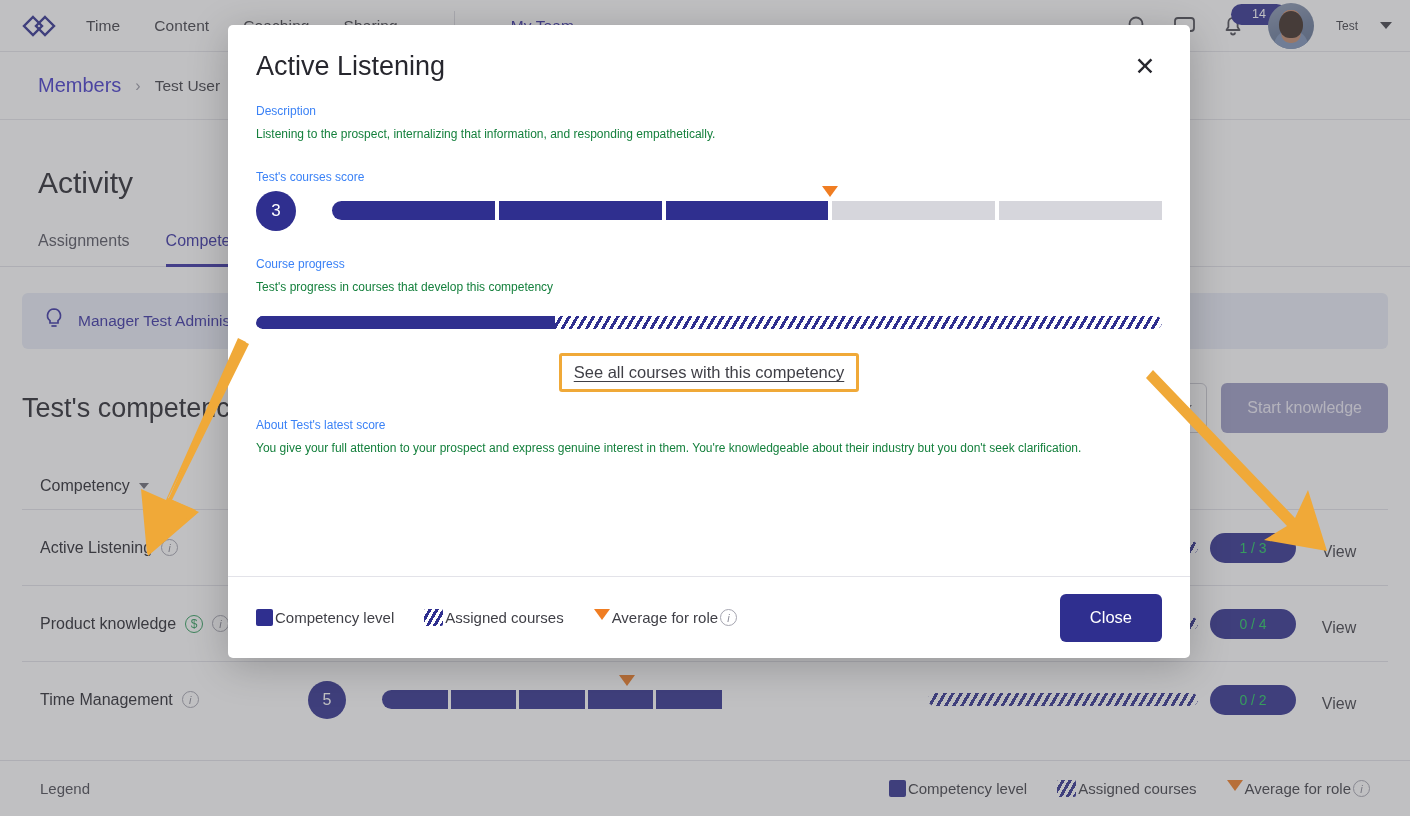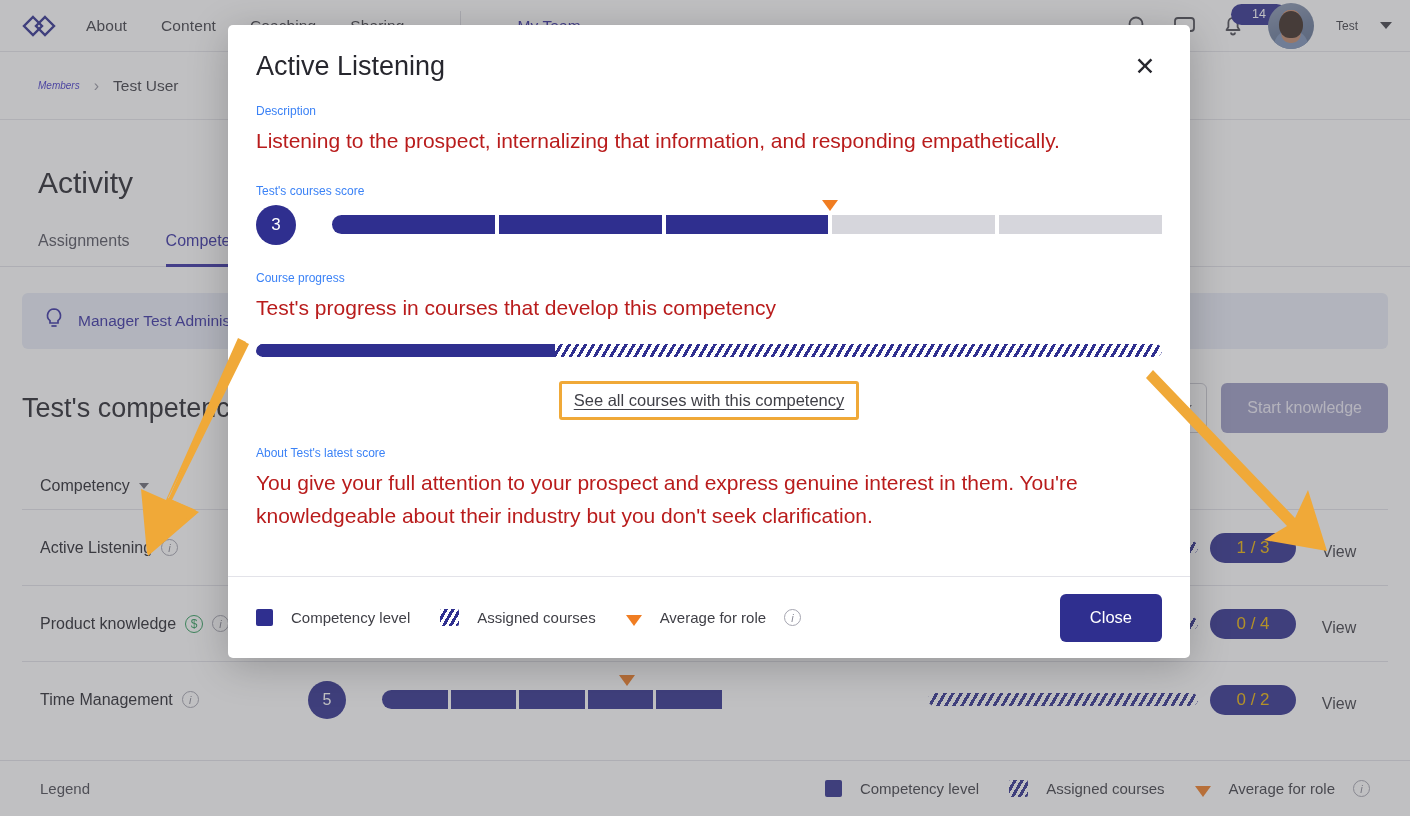--- a/index.html
+++ b/index.html
@@ -51,21 +51,21 @@
   }
   .user-name { font-size: 12px; color: #3f3f46; }
   .caret-dn { width:0;height:0;border-left:6px solid transparent;border-right:6px solid transparent;border-top:7px solid #3f3f46; }
 
   
   .crumbbar {
     position: absolute; top: 52px; left: 0; width: 1410px; height: 68px;
     background: #ffffff; border-bottom: 1px solid #e6e6ea;
     display: flex; align-items: center; padding-left: 38px; gap: 14px; z-index: 4;
   }
-  .crumb-link { color: #4338ca; font-size: 10px; font-style: italic; }
+  .crumb-link { color: #4338ca; font-size: 20px; }
   .crumb-chev { color: #9a9aa5; font-size: 16px; }
   .crumb-cur { color: #3f3f46; font-size: 15.5px; }
 
   
   .main { position: absolute; top: 120px; left: 0; width: 1410px; bottom: 0; background: #ffffff; z-index: 3; }
   .page-title { font-size: 30px; color: #27272e; font-weight: 400; margin: 46px 0 0 38px; }
   .tabs { display: flex; gap: 36px; margin: 32px 0 0 38px; }
   .tab { font-size: 16px; color: #55555f; padding-bottom: 14px; }
   .tab.active { color: #3730a3; border-bottom: 3px solid #3730a3; }
   .tabs-rule { height: 1px; background: #e3e3e9; margin-top: -1px; }
@@ -116,41 +116,41 @@
     position: absolute; top: -15px; width: 0; height: 0;
     border-left: 8px solid transparent; border-right: 8px solid transparent;
     border-top: 11px solid #f07d22; transform: translateX(-8px);
   }
   .hatch-bar {
     height: 13px; border-radius: 7px;
     background-image: repeating-linear-gradient(-60deg, #2f2f8f 0 3px, #ffffff 3px 7px);
   }
   .pill {
     min-width: 86px; height: 30px; border-radius: 15px; background: #2f2f8f;
-    color: #eab308; font-size: 17px; display: flex; align-items: center; justify-content: center;
+    color: #22c55e; font-size: 14px; display: flex; align-items: center; justify-content: center;
   }
   .info-i {
     width: 17px; height: 17px; border-radius: 50%; border: 1.3px solid #a5a5b0;
     color: #8c8c98; font-size: 11px; display: inline-flex; align-items: center; justify-content: center;
     font-style: italic; flex: none;
   }
   .money-i {
     width: 18px; height: 18px; border-radius: 50%; border: 1.4px solid #2e9e5b;
     color: #2e9e5b; font-size: 12px; display: inline-flex; align-items: center; justify-content: center; flex: none;
   }
   .chev-sm { width:0;height:0;border-left:5px solid transparent;border-right:5px solid transparent;border-top:6px solid #6b6b75; }
 
   
   .legendbar {
     position: absolute; left: 0; bottom: 0; width: 1410px; height: 56px;
     border-top: 1px solid #e3e3e9; display: flex; align-items: center; padding: 0 40px;
   }
   .legend-label { font-size: 15px; color: #4a4a52; }
   .legend-items { margin-left: auto; display: flex; align-items: center; gap: 30px; }
-  .legend-item { display: flex; align-items: flex-end; gap: 18px; font-size: 15px; color: #3f3f46; }
+  .legend-item { display: flex; align-items: flex-start; gap: 2px; font-size: 15px; color: #3f3f46; }
   .sw-solid { width: 17px; height: 17px; background: #2f2f8f; border-radius: 2px; }
   .sw-hatch {
     width: 19px; height: 17px; border-radius: 2px;
     background-image: repeating-linear-gradient(-60deg, #2f2f8f 0 3px, #ffffff 3px 6px);
   }
   .sw-tri { width:0;height:0;border-left:8px solid transparent;border-right:8px solid transparent;border-top:11px solid #f07d22; }
 
   
   .modal {
     position: absolute; left: 228px; top: 25px; width: 962px; height: 633px;
@@ -159,21 +159,21 @@
     display: flex; flex-direction: column;
   }
   .modal-head { display: flex; align-items: flex-start; padding: 26px 30px 0 28px; }
   .modal-title { font-size: 27px; color: #27272e; font-weight: 400; }
   .close-x {
     margin-left: auto; width: 30px; height: 30px; color: #27272e; font-size: 25px;
     display: flex; align-items: center; justify-content: center; line-height: 1; background:none;border:none;cursor:pointer;
   }
   .modal-body { flex: 1; padding: 22px 28px 0 28px; overflow: hidden; }
   .m-label { font-size: 12px; color: #3b82f6; margin-bottom: 7px; }
-  .m-text { font-size: 21px; color: #b91c1c; line-height: 1.55; }
+  .m-text { font-size: 12px; color: #15803d; line-height: 1.55; }
   .m-block { margin-bottom: 26px; }
 
   .m-score-row { display: flex; align-items: center; gap: 36px; margin-top: 6px; }
   .m-score-circle {
     width: 40px; height: 40px; border-radius: 50%; background: #2f2f8f;
     color: #fff; font-size: 17px; display: flex; align-items: center; justify-content: center; flex: none;
   }
   .m-seg-track { position: relative; display: flex; gap: 4px; flex: 1; }
   .m-seg { height: 19px; flex: 1; background: #d6d6dc; }
   .m-seg.on { background: #2f2f8f; }
@@ -206,21 +206,21 @@
 <div id="page-root">
 
   <div class="topnav">
     <div class="brand-logo">
       <svg width="34" height="22" viewBox="0 0 34 22">
         <path d="M11 2 L20 11 L11 20 L2 11 Z" fill="none" stroke="#2f2f8f" stroke-width="2.4"></path>
         <path d="M23 2 L32 11 L23 20 L14 11 Z" fill="none" stroke="#2f2f8f" stroke-width="2.4"></path>
       </svg>
     </div>
     <div class="nav-items">
-      <span class="nav-link">About</span>
+      <span class="nav-link">Time</span>
       <span class="nav-link">Content</span>
       <span class="nav-link">Coaching</span>
       <span class="nav-link">Sharing</span>
       <span class="nav-sep"></span>
       <span class="nav-link accent">My Team</span>
     </div>
     <div class="nav-right">
       <span class="icon-btn">
         <svg width="22" height="22" viewBox="0 0 22 22">
             <circle cx="10" cy="9" r="6.5" fill="none" stroke="#4a4a52" stroke-width="1.8"></circle>

